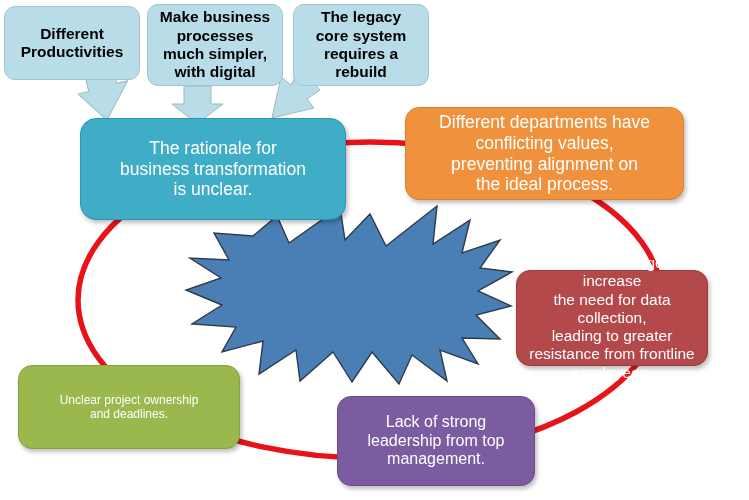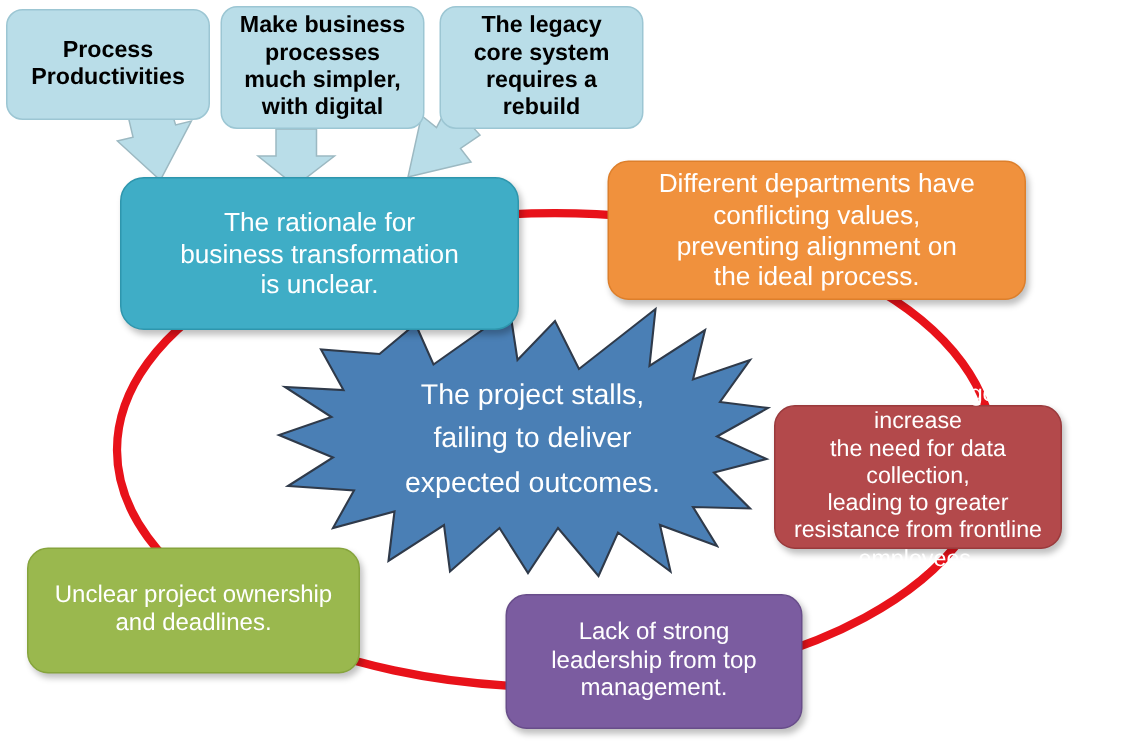--- a/index.html
+++ b/index.html
@@ -73,21 +73,21 @@
     background: #f0913d; border: 1px solid #dd7f2b;
   }
   #box-data-collection-resistance {
     left: 516px; top: 270px; width: 192px; height: 96px;
     background: #b3494b; border: 1px solid #9a3a3c;
     font-size: 15.5px;
   }
   #box-unclear-ownership {
     left: 18px; top: 365px; width: 222px; height: 84px;
     background: #9ab84e; border: 1px solid #86a43c;
-    font-size: 16px;
+    font-size: 12px;
   }
   #box-weak-leadership {
     left: 337px; top: 396px; width: 198px; height: 90px;
     background: #7b5ca0; border: 1px solid #684d8a;
     font-size: 16px;
   }
 
   
   #star-label {
     position: absolute;
@@ -131,21 +131,21 @@
           478,291  511,306  476,315  500,339  462,338  478,364  440,350
           447,381  412,355  399,384  372,352  352,382  333,352  300,381
           296,350  259,374  263,341  222,352  236,327  192,324  222,305
           186,290  221,278  190,258  229,260  214,233
         "></polygon>
     </g>
 
   </svg>
 
   <div class="box topbox" id="box-increase-productivities">
-    <span>Process
+    <span>Different
 Productivities</span>
   </div>
 
   <div class="box topbox" id="box-simplify-processes">
     <span>Make business
 processes
 much simpler,
 with digital</span>
   </div>
 
@@ -181,19 +181,14 @@
     <span>Unclear project ownership
 and deadlines.</span>
   </div>
 
   <div class="box cbox" id="box-weak-leadership">
     <span>Lack of strong
 leadership from top
 management.</span>
   </div>
 
-  <div id="star-label">
-    <span>The project stalls,
-failing to deliver
-expected outcomes.</span>
-  </div>
 
 </div>
 
 </body></html>

